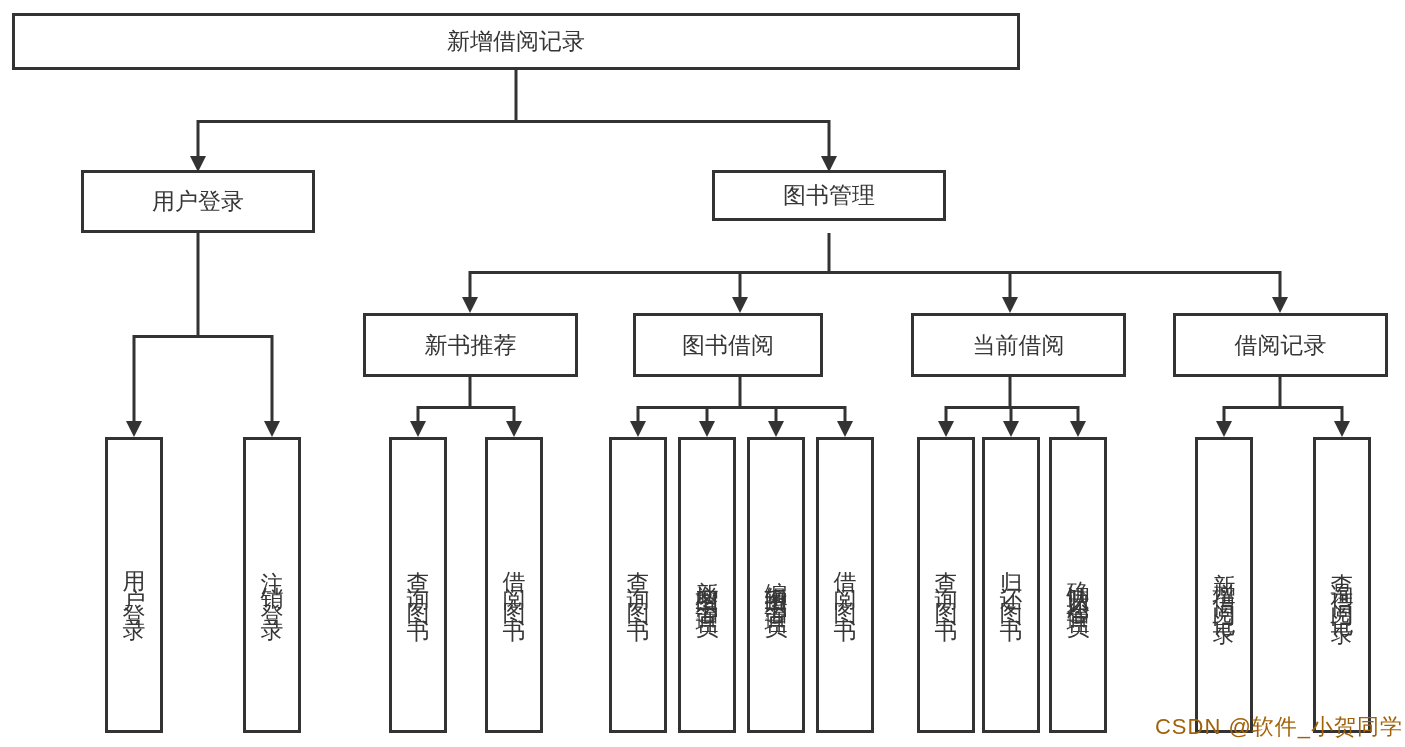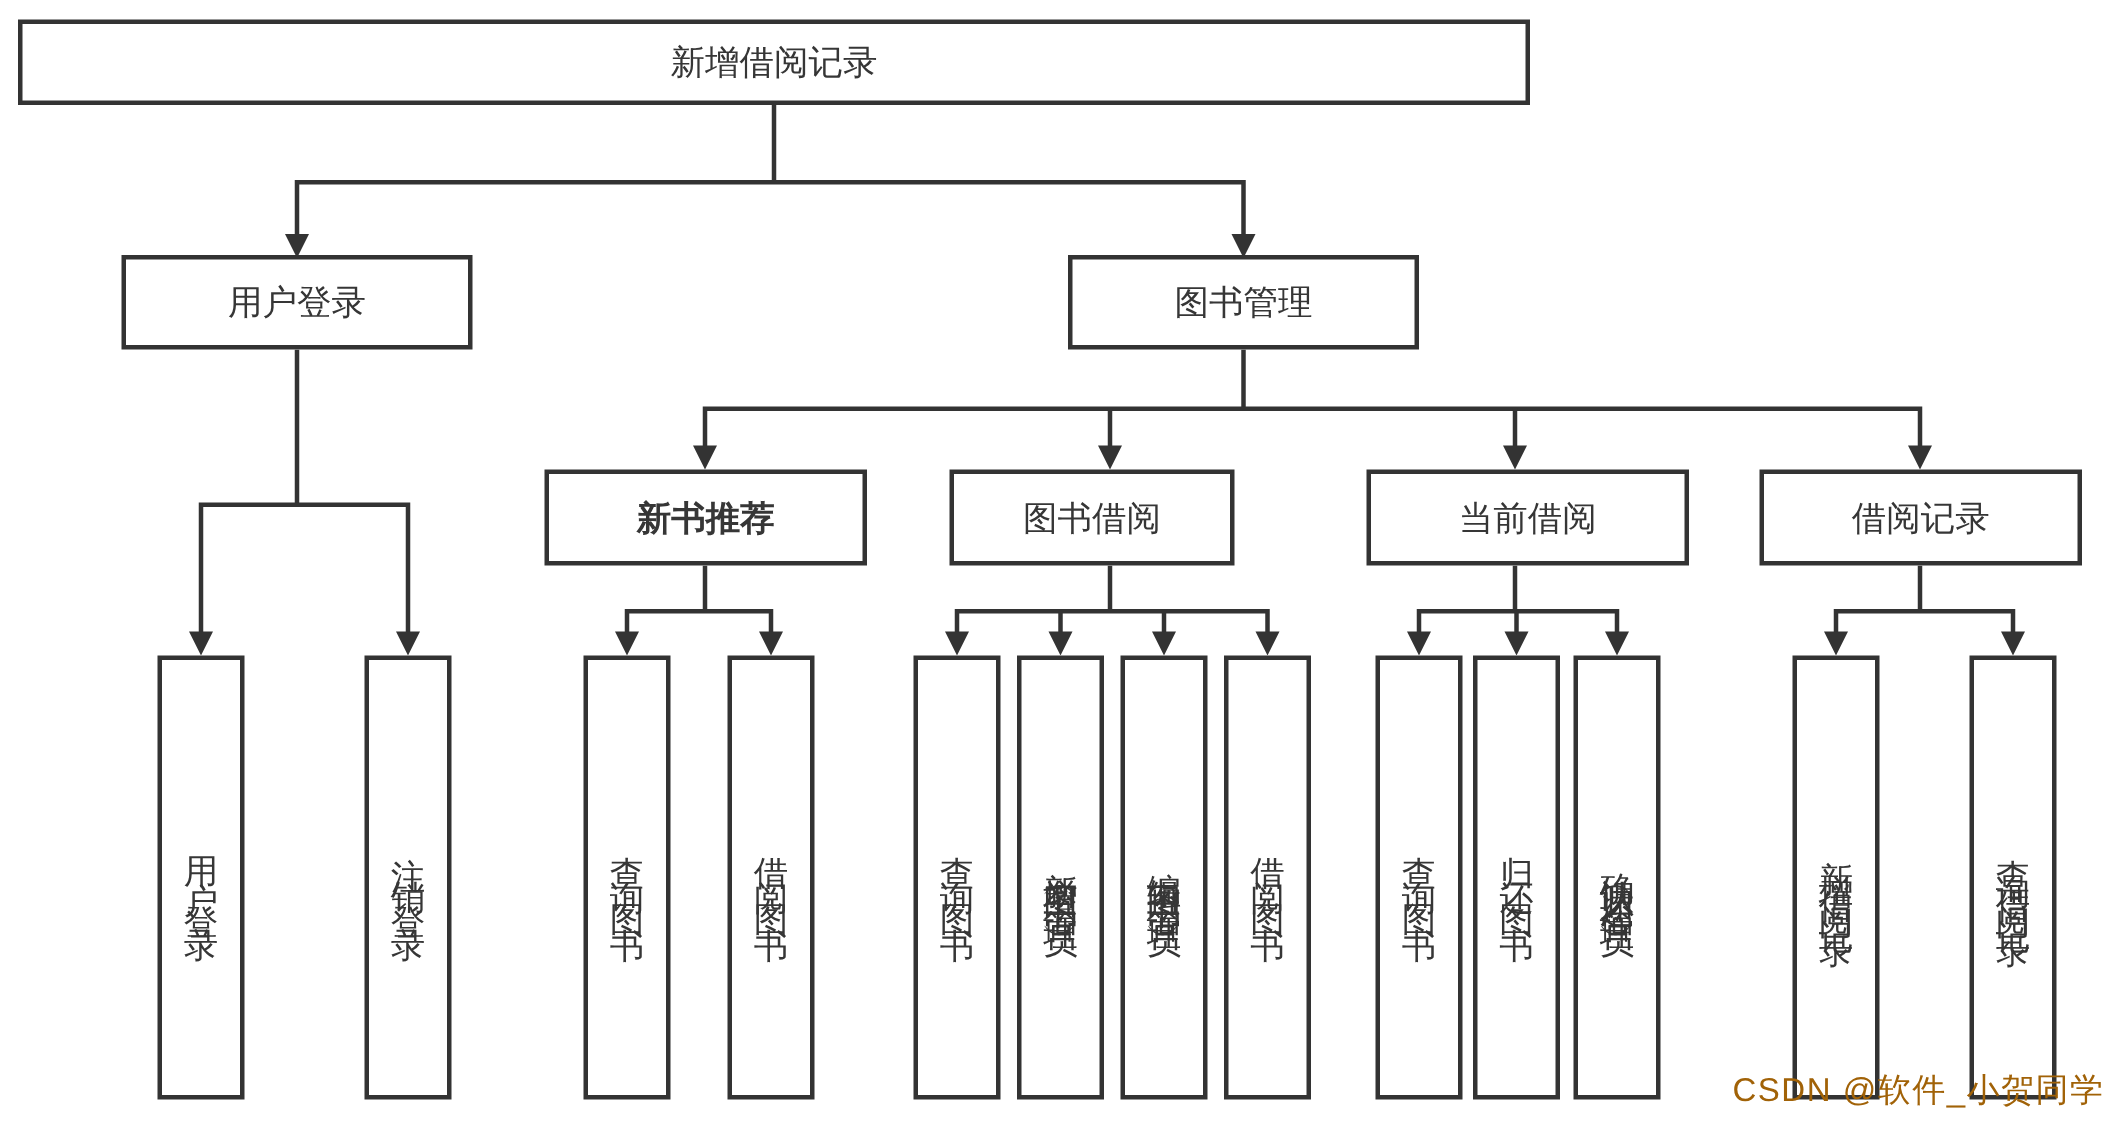--- a/index.html
+++ b/index.html
@@ -106,25 +106,25 @@
     </g>
   </svg>
 
   <div class="box" style="left:12px; top:13px; width:1008px; height:57px;">
     <span>新增借阅记录</span>
   </div>
 
   <div class="box" style="left:81px; top:170px; width:234px; height:63px;">
     <span>用户登录</span>
   </div>
-  <div class="box" style="left:712px; top:170px; width:234px; height:63px;justify-content:center;">
+  <div class="box" style="left:712px; top:170px; width:234px; height:51px;justify-content:center;">
     <span>图书管理</span>
   </div>
 
-  <div class="box" style="left:363px; top:313px; width:215px; height:64px;font-weight:bold;">
+  <div class="box" style="left:363px; top:313px; width:215px; height:64px;">
     <span>新书推荐</span>
   </div>
   <div class="box" style="left:633px; top:313px; width:190px; height:64px;">
     <span>图书借阅</span>
   </div>
   <div class="box" style="left:911px; top:313px; width:215px; height:64px;">
     <span>当前借阅</span>
   </div>
   <div class="box" style="left:1173px; top:313px; width:215px; height:64px;align-items:center;">
     <span>借阅记录</span>

